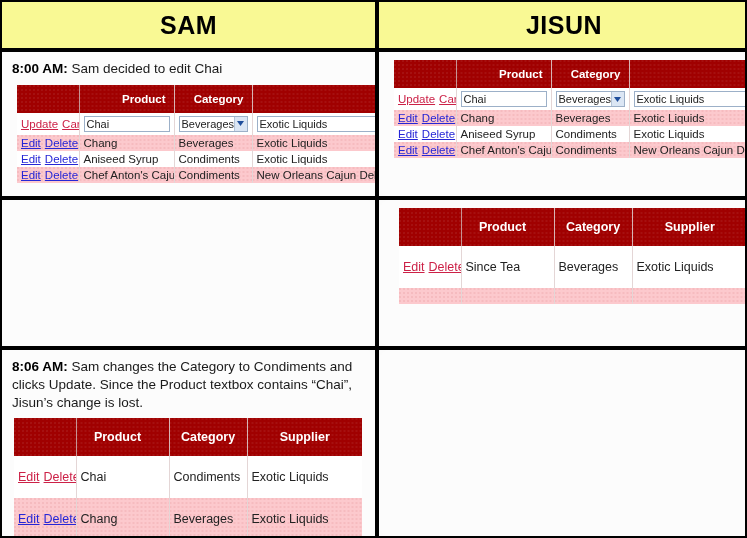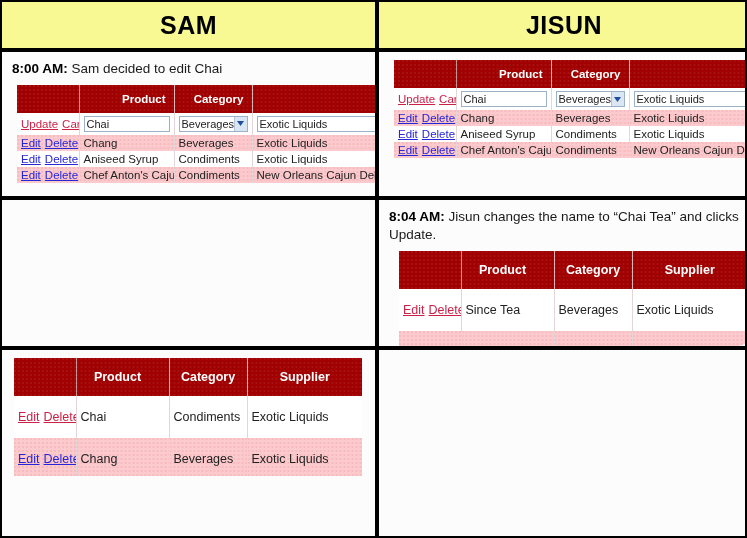--- a/index.html
+++ b/index.html
@@ -310,21 +310,20 @@
       </div>
     </div>
 
     <div class="hdiv"></div>
     <div class="hdiv"></div>
     <div class="hdiv"></div>
 
     <div class="cell empty"></div>
     <div class="vdiv"></div>
     <div class="cell">
-      <p class="caption"><b>8:04 AM:</b><span> Jisun changes the name to “Chai Tea” and clicks Update.</span></p>
       <div class="tbl-wrap clip-mid">
         <table class="nw" style="width:348px;margin-left:11px;font-size:12.5px;">
           <colgroup>
               <col style="width:62px">
               <col style="width:93px">
               <col style="width:78px">
               <col style="width:115px">
             </colgroup>
           <thead>
             <tr>
@@ -350,20 +349,21 @@
           </tbody>
         </table>
       </div>
     </div>
 
     <div class="hdiv"></div>
     <div class="hdiv"></div>
     <div class="hdiv"></div>
 
     <div class="cell">
+      <p class="caption"><b>8:06 AM:</b><span> Sam changes the Category to Condiments and clicks Update. Since the Product textbox contains “Chai”, Jisun’s change is lost.</span></p>
       <div class="tbl-wrap clip-bot">
         <table class="nw" style="width:348px;margin-left:3px;font-size:12.5px;">
           <colgroup>
               <col style="width:62px">
               <col style="width:93px">
               <col style="width:78px">
               <col style="width:115px">
             </colgroup>
           <thead>
             <tr>

